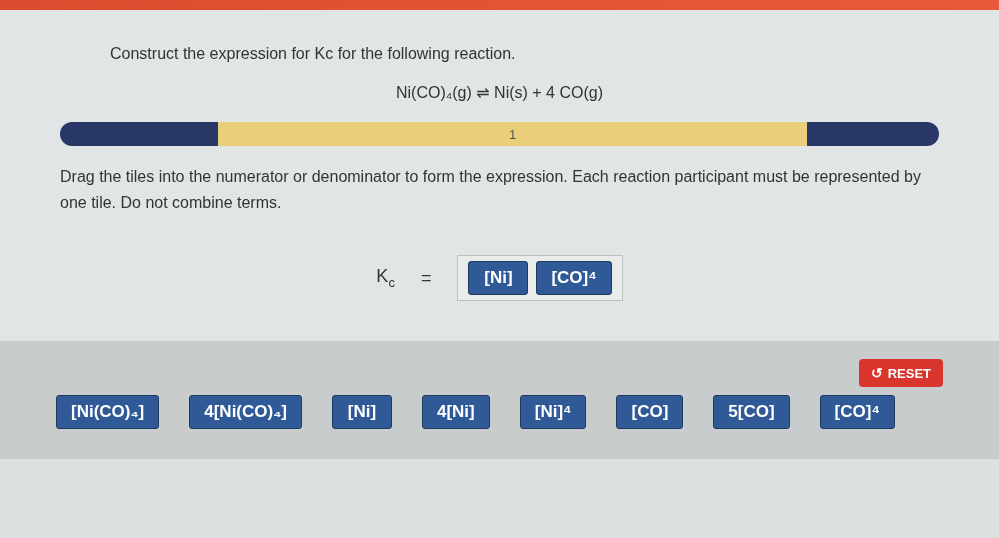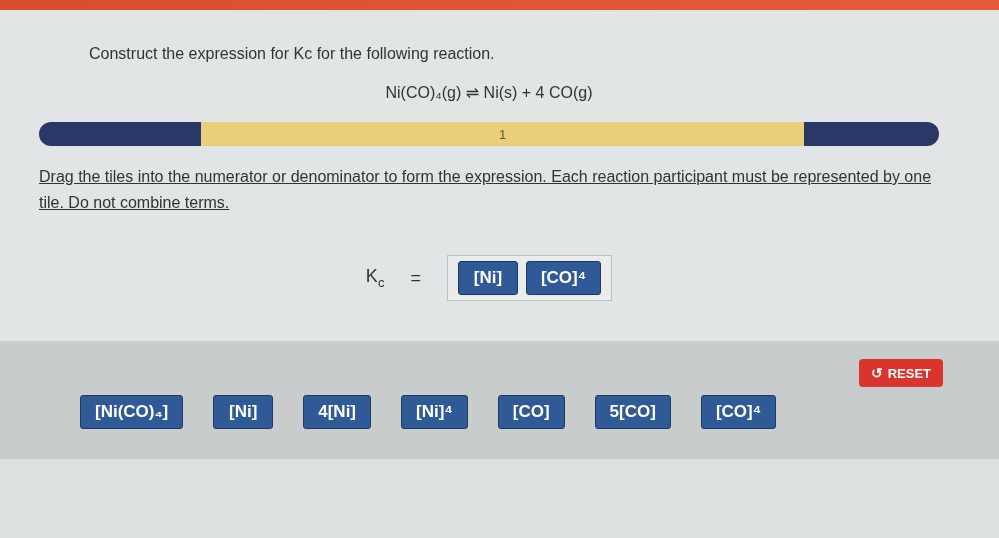--- a/index.html
+++ b/index.html
@@ -9,21 +9,21 @@
       width: 999px;
       height: 538px;
       overflow: hidden;
       position: relative;
     }
     .top-edge {
       height: 10px;
       background: linear-gradient(to right, #d94d2e, #e85a3a);
     }
     .content-area {
-      padding: 20px 50px 0 29px;
+      padding: 20px 50px 0 50px;
       background: #e1e5e5;
     }
     .instruction-text {
       font-size: 16px;
       color: #333;
       padding: 15px 60px 10px 60px;
     }
     .reaction-text {
       text-align: center;
       font-size: 16px;
@@ -52,21 +52,20 @@
     }
     .progress-right {
       background: #2a3867;
       flex: 1;
     }
     .drag-instruction {
       font-size: 16px;
       color: #333;
       line-height: 1.6;
       padding: 0 10px 30px 10px;
-      text-decoration: underline;
     }
     .expression-row {
       display: flex;
       align-items: center;
       justify-content: center;
       gap: 26px;
       padding: 10px 0 40px 0;
     }
     .kc-label {
       font-size: 18px;
@@ -105,21 +104,20 @@
     .reset-icon {
       display: inline-block;
       font-size: 14px;
     }
     .tiles-wrap {
       clear: both;
       display: flex;
       flex-wrap: wrap;
       gap: 20px 30px;
       align-items: flex-start;
-      margin-left: 24px;
     }
     .tile {
       background: #2f5a97;
       color: #fff;
       padding: 6px 14px;
       font-size: 17px;
       font-weight: bold;
       border-radius: 3px;
       border: 1px solid #1f3a5f;
       cursor: move;
@@ -163,20 +161,21 @@
 
 </div>
 
 <div class="gray-section">
   <button class="reset-btn">
     <span class="reset-icon">↺</span>
     <span>RESET</span>
   </button>
   <div class="tiles-wrap">
     <div class="tile">[Ni(CO)₄]</div>
+    <div class="tile">4[Ni(CO)₄]</div>
     <div class="tile">[Ni]</div>
     <div class="tile">4[Ni]</div>
     <div class="tile">[Ni]⁴</div>
     <div class="tile">[CO]</div>
     <div class="tile">5[CO]</div>
     <div class="tile">[CO]⁴</div>
   </div>
 </div>
 
 </body></html>

